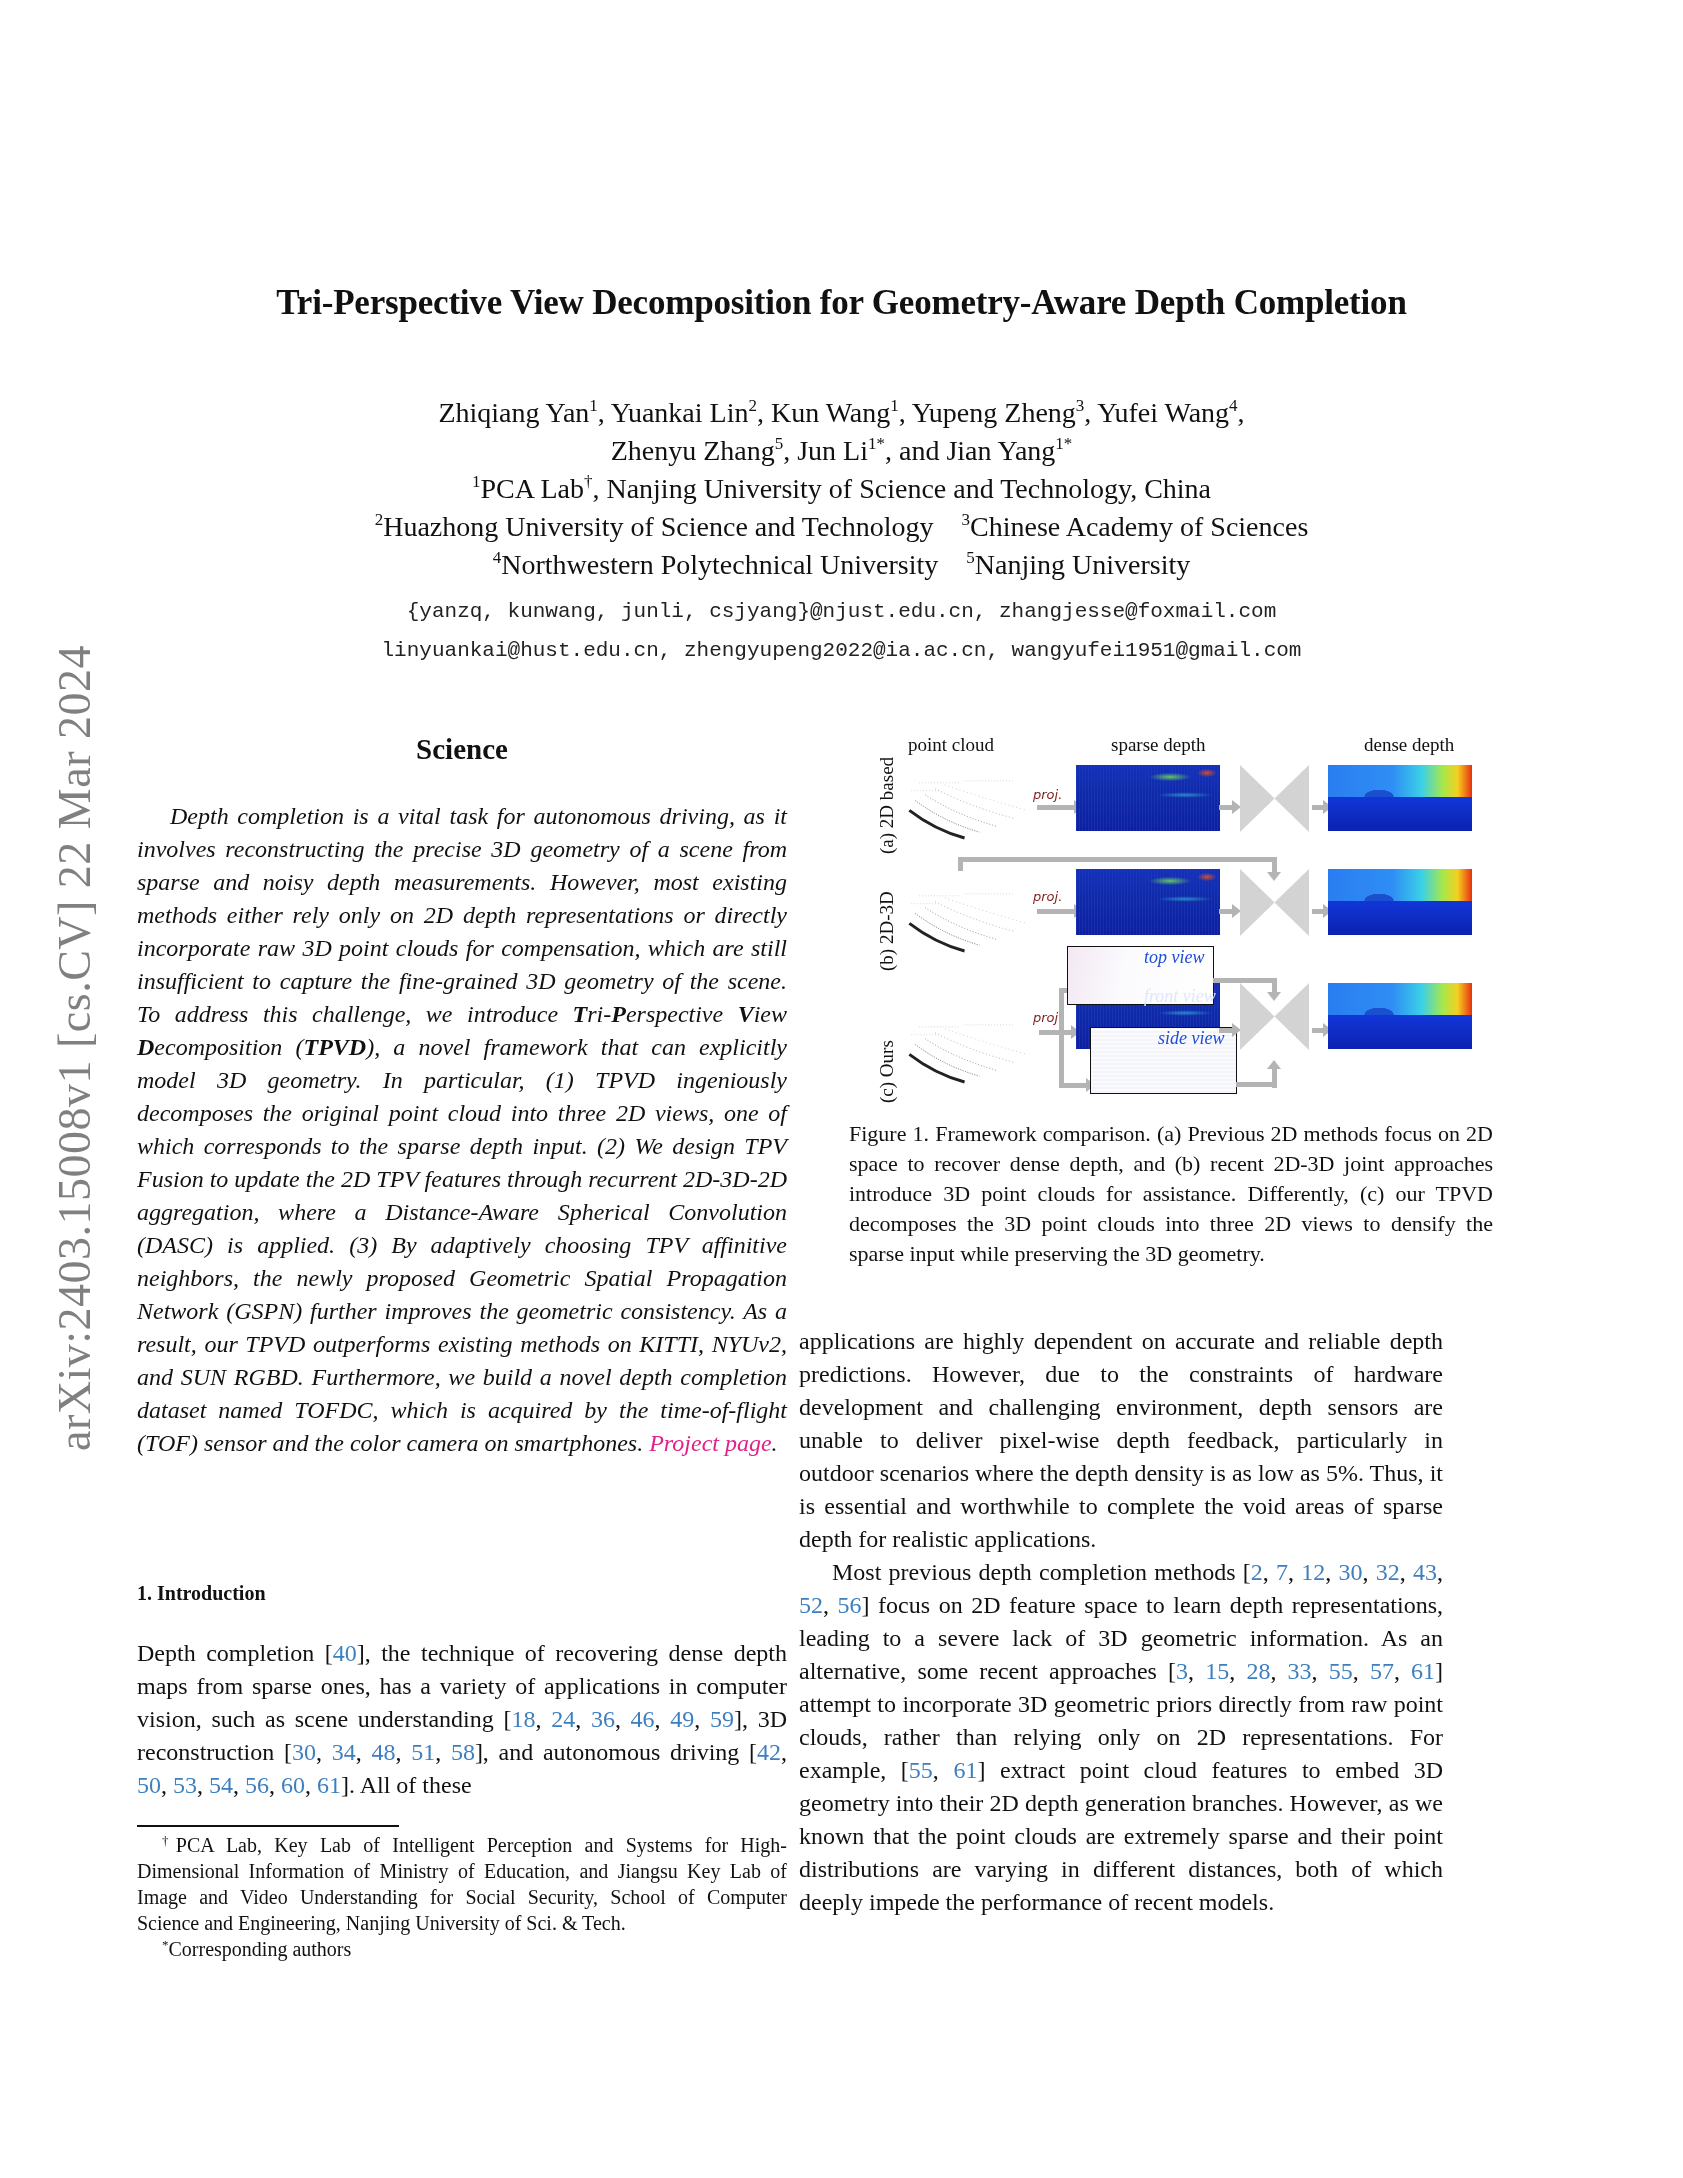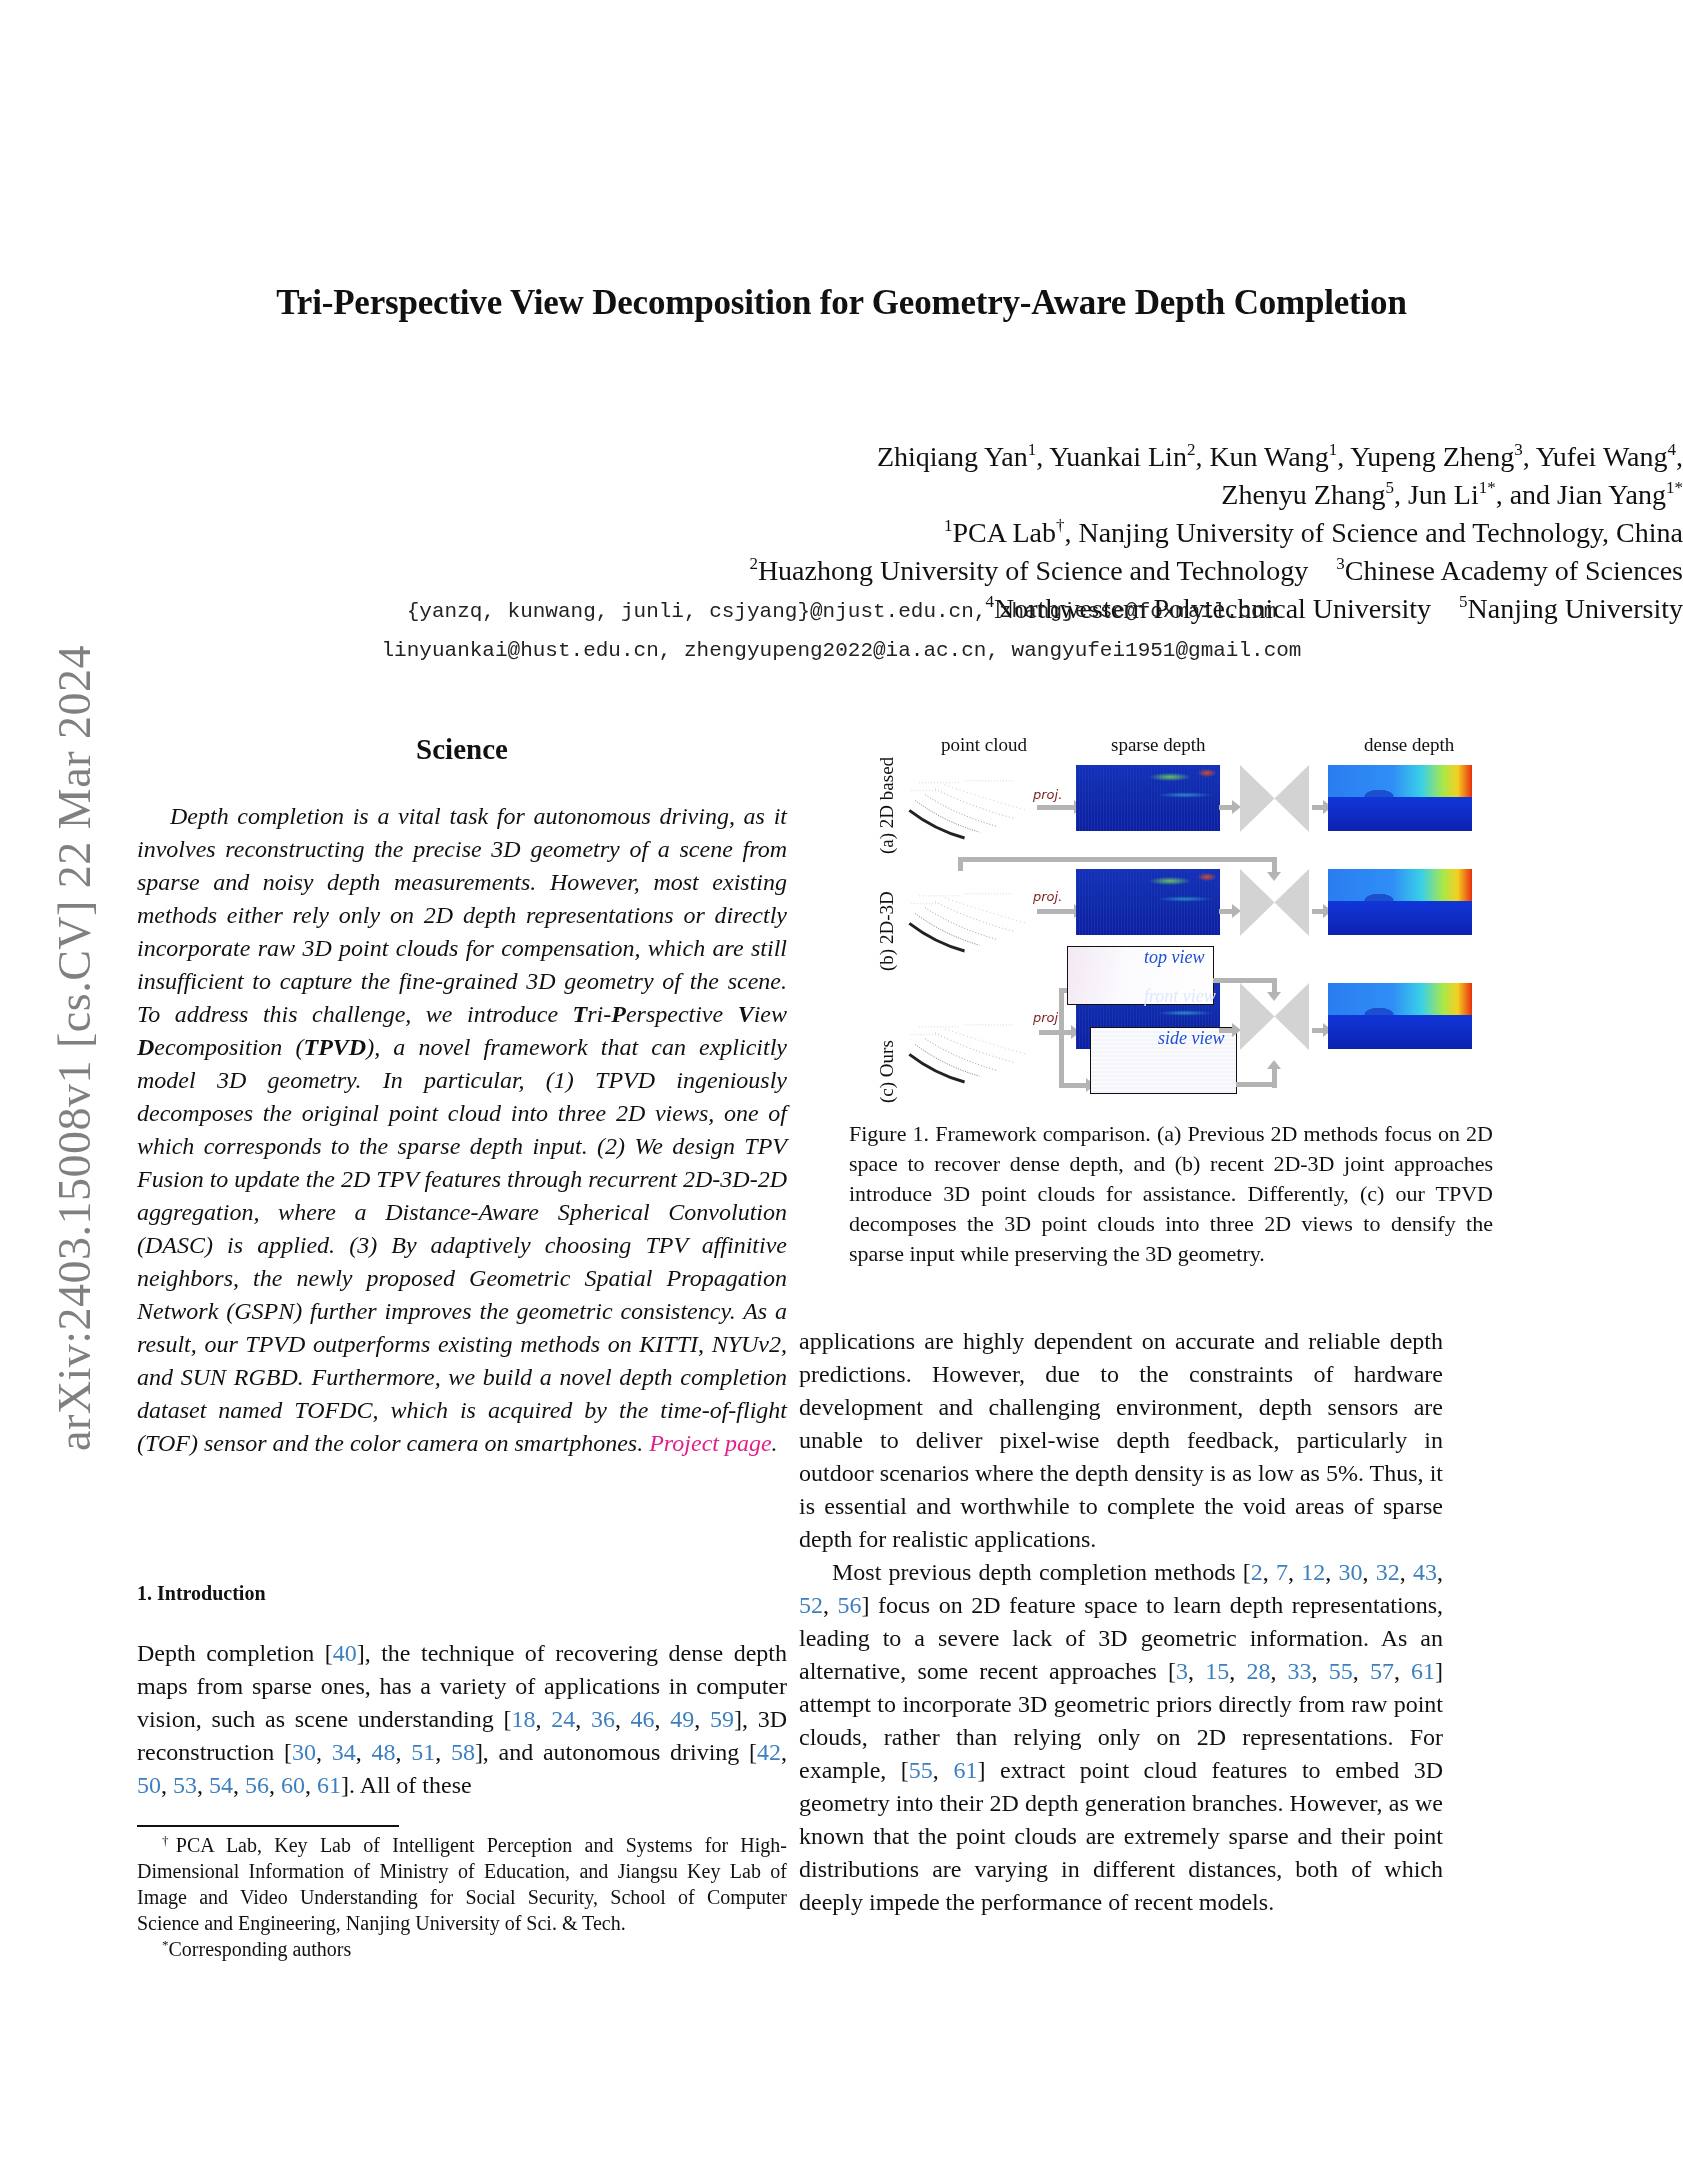--- a/index.html
+++ b/index.html
@@ -1,20 +1,20 @@
 <!DOCTYPE html>
 <html><head>
 <meta charset="utf-8">
 <style>
   html, body { margin:0; padding:0; background:#ffffff; }
   body { width:1683px; height:2178px; position:relative; overflow:hidden;
          font-family:"Liberation Serif", "DejaVu Serif", serif; color:#111; }
   .abs { position:absolute; }
   .title { left:0; width:1683px; top:283px; text-align:center; font-weight:bold; font-size:35px; letter-spacing:-0.2px; }
-  .authors { left:0; width:1683px; top:394px; text-align:right; font-size:28px; line-height:38px;margin-top:44px; }
+  .authors { left:0; width:1683px; top:394px; text-align:center; font-size:28px; line-height:38px; }
   .authors sup { font-size:17px; vertical-align:11px; line-height:0; }
   .emails { left:0; width:1683px; top:592px; text-align:center; font-family:"Liberation Mono","DejaVu Sans Mono",monospace; font-size:21px; line-height:39px; color:#222; }
   .stamp { left:51px; top:554px; width:46px; height:988px; }
   .stamp span { position:absolute; left:50%; top:50%; transform:translate(-50%,-50%) rotate(-90deg);
                 white-space:nowrap; font-family:"Liberation Serif","DejaVu Serif",serif; font-size:46px; color:#808080; letter-spacing:0.5px; }
   .h-abstract { left:137px; width:650px; top:733px; text-align:center; font-weight:bold; font-size:29px; }
   .col { width:650px; text-align:justify; font-size:24px; line-height:33px; hyphens:manual; }
   .col p { margin:0; }
   .abstract-text { left:137px; top:800px; font-style:italic; }
   .indent { text-indent:33px; }
@@ -104,21 +104,21 @@
 </div>
 
 <div class="abs fn-rule"></div>
 <div class="abs footnotes">
   <p class="indent" style="text-indent:25px"><sup>†</sup><span>PCA Lab, Key Lab of Intelligent Perception and Systems for High-Dimensional Information of Ministry of Education, and Jiangsu Key Lab of Image and Video Understanding for Social Security, School of Com­puter Science and Engineering, Nanjing University of Sci. &amp; Tech.</span></p>
   <p class="indent" style="text-indent:25px"><sup>*</sup><span>Corresponding authors</span></p>
 </div>
 
 <div class="abs figure">
 
-  <div class="fig-label" style="left:57px;top:1px;margin-left:33px;">point cloud</div>
+  <div class="fig-label" style="left:57px;top:1px;">point cloud</div>
   <div class="fig-label" style="left:260px;top:1px;">sparse depth</div>
   <div class="fig-label" style="left:513px;top:1px;">dense depth</div>
 
   <div class="row-label" style="left:25px;top:121px;">(a) 2D based</div>
   <div class="row-label" style="left:25px;top:238px;">(b) 2D-3D</div>
   <div class="row-label" style="left:25px;top:370px;">(c) Ours</div>
 
   <svg class="pc" style="left:54px;top:38px;" viewBox="0 0 128 70">
     <g stroke="#444" stroke-width="0.8" fill="none">
       <path d="M4 40 Q30 60 60 68" stroke="#222" stroke-width="3"></path>

